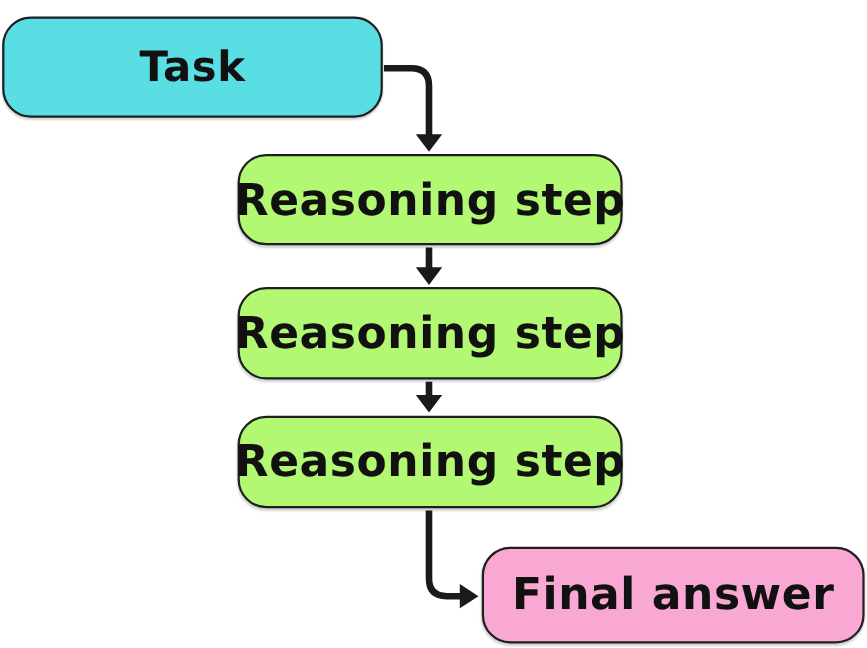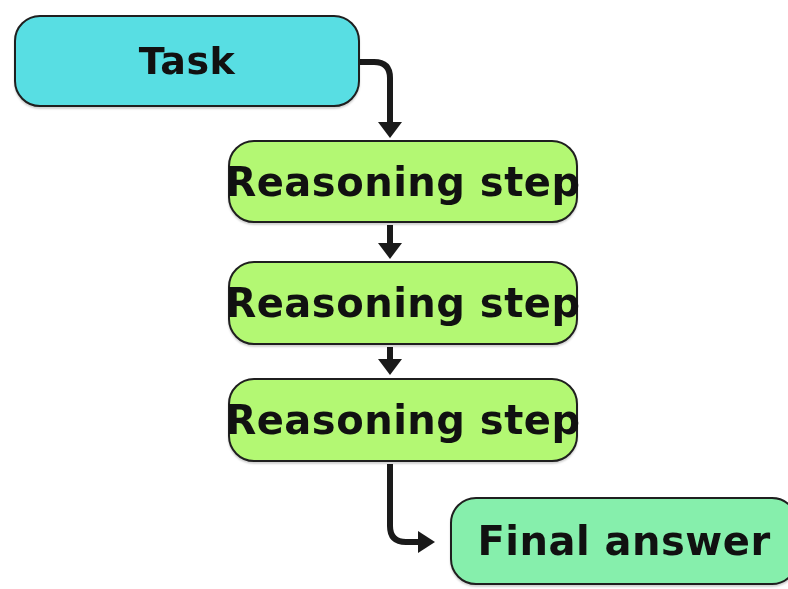--- a/index.html
+++ b/index.html
@@ -19,21 +19,20 @@
     position: absolute;
     box-sizing: border-box;
     border: 2px solid #1f1f1f;
     border-radius: 26px;
     display: flex;
     align-items: center;
     justify-content: center;
     color: #111111;
     font-weight: 700;
     box-shadow: 0 2px 2px rgba(0,0,0,0.18);
-    margin-left: 12px;
   }
   .node .label {
     white-space: nowrap;
     letter-spacing: 0.5px;
   }
   .node-task {
     left: 2px; top: 15px;
     width: 346px; height: 92px;
     font-size: 38px;
   }
@@ -110,17 +109,17 @@
   </div>
 
   <div class="node node-step2" style="background-color: rgb(179, 248, 115);">
     <span class="label">Reasoning step</span>
   </div>
 
   <div class="node node-step3" style="background-color: rgb(179, 248, 115);">
     <span class="label">Reasoning step</span>
   </div>
 
-  <div class="node node-final" style="background-color: #86efac;">
+  <div class="node node-final" style="background-color: #f9a8d4;">
     <span class="label">Final answer</span>
   </div>
 
 </div>
 
 </body></html>

